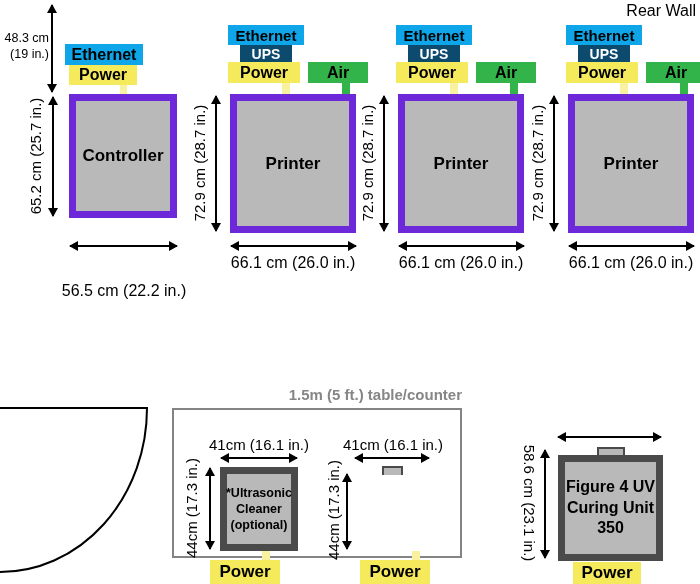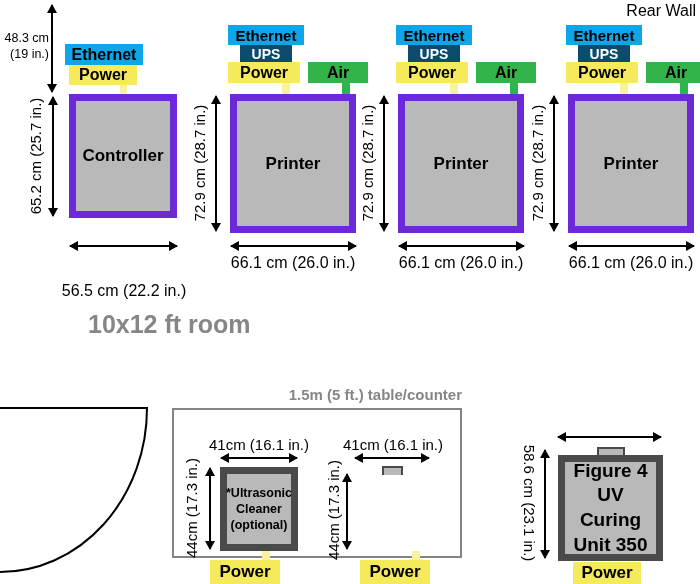--- a/index.html
+++ b/index.html
@@ -135,21 +135,20 @@
   <div class="stub-yellow" style="left:620px; top:83px; width:8px; height:11px;"></div>
   <div class="stub-green" style="left:680px; top:83px; width:8px; height:11px;"></div>
   <div class="equip" style="left:568px; top:94px; width:126px; height:139px; font-size:17px;">
     <span>Printer</span>
   </div>
   <div class="varrow" style="left:553px; top:96px; height:135px;"></div>
   <div class="vlabel" style="left:468px; top:153px;">72.9 cm (28.7 in.)</div>
   <div class="harrow" style="left:569px; top:245px; width:125px;"></div>
   <div class="dimtext" style="left:548px; top:254px; width:166px;">66.1 cm (26.0 in.)</div>
 
-  <div class="abs graytext" style="left:88px; top:310px; font-size:25px;">10x12 ft room</div>
 
   <svg class="abs" width="700" height="584" viewBox="0 0 700 584" style="left:0; top:0;">
     <path d="M0,408 H147 A147,164 0 0 1 0,572" fill="none" stroke="#000" stroke-width="2"></path>
   </svg>
 
   <div class="abs graytext" style="left:240px; top:386px; width:222px; text-align:right; font-size:15px;">1.5m (5 ft.) table/counter</div>
   <div class="abs" style="left:172px; top:408px; width:290px; height:150px; border:2px solid #848484; background:#fff;"></div>
 
   <div class="dimtext dimtext-sm" style="left:200px; top:436px; width:118px;">41cm (16.1 in.)</div>
   <div class="harrow" style="left:221px; top:457px; width:76px;"></div>
@@ -172,21 +171,21 @@
   <div class="tab" style="left:382px; top:466px; width:21px; height:9px;"></div>
   <div class="stub-yellow" style="left:412px; top:551px; width:8px; height:11px;"></div>
   <div class="conn conn-yellow" style="left:360px; top:560px; width:70px; height:24px; font-size:17px;">
     <span>Power</span>
   </div>
 
   <div class="harrow" style="left:558px; top:436px; width:103px;"></div>
   <div class="vlabel vlabel-cw" style="left:459px; top:493px;">58.6 cm (23.1 in.)</div>
   <div class="varrow" style="left:544px; top:450px; height:108px;"></div>
   <div class="tab" style="left:597px; top:447px; width:28px; height:10px;"></div>
-  <div class="equip equip-dark" style="left:558px; top:455px; width:105px; height:106px; font-size:19px; line-height:1.3; flex-direction:column;">
+  <div class="equip equip-dark" style="left:558px; top:455px; width:105px; height:106px; font-size:16px; line-height:1.3; flex-direction:column;">
     <div>Figure 4 UV</div>
     <div>Curing Unit 350</div>
   </div>
   <div class="conn conn-yellow" style="left:573px; top:562px; width:68px; height:22px; font-size:17px;">
     <span>Power</span>
   </div>
 
 </div>
 
 </body></html>

